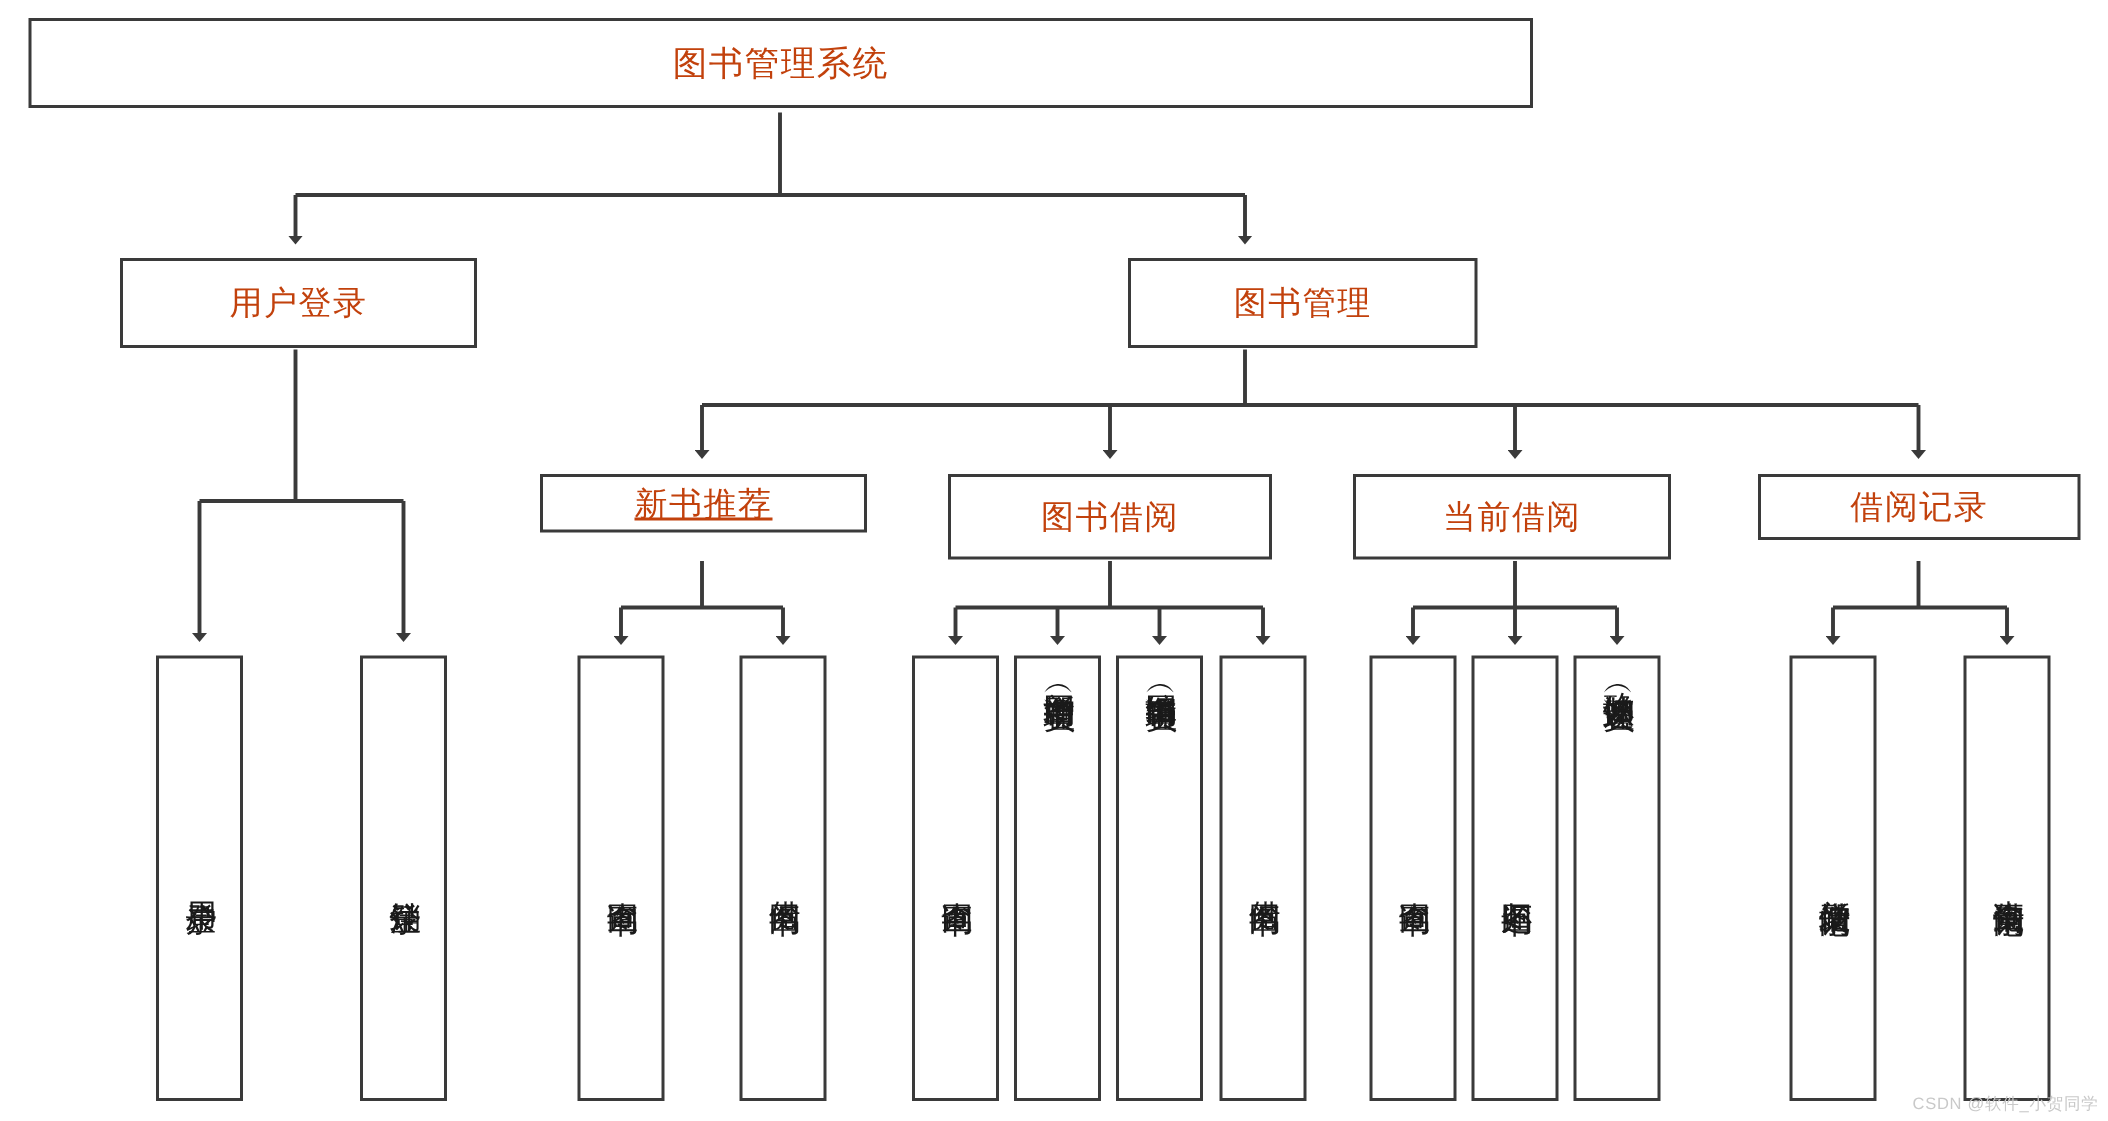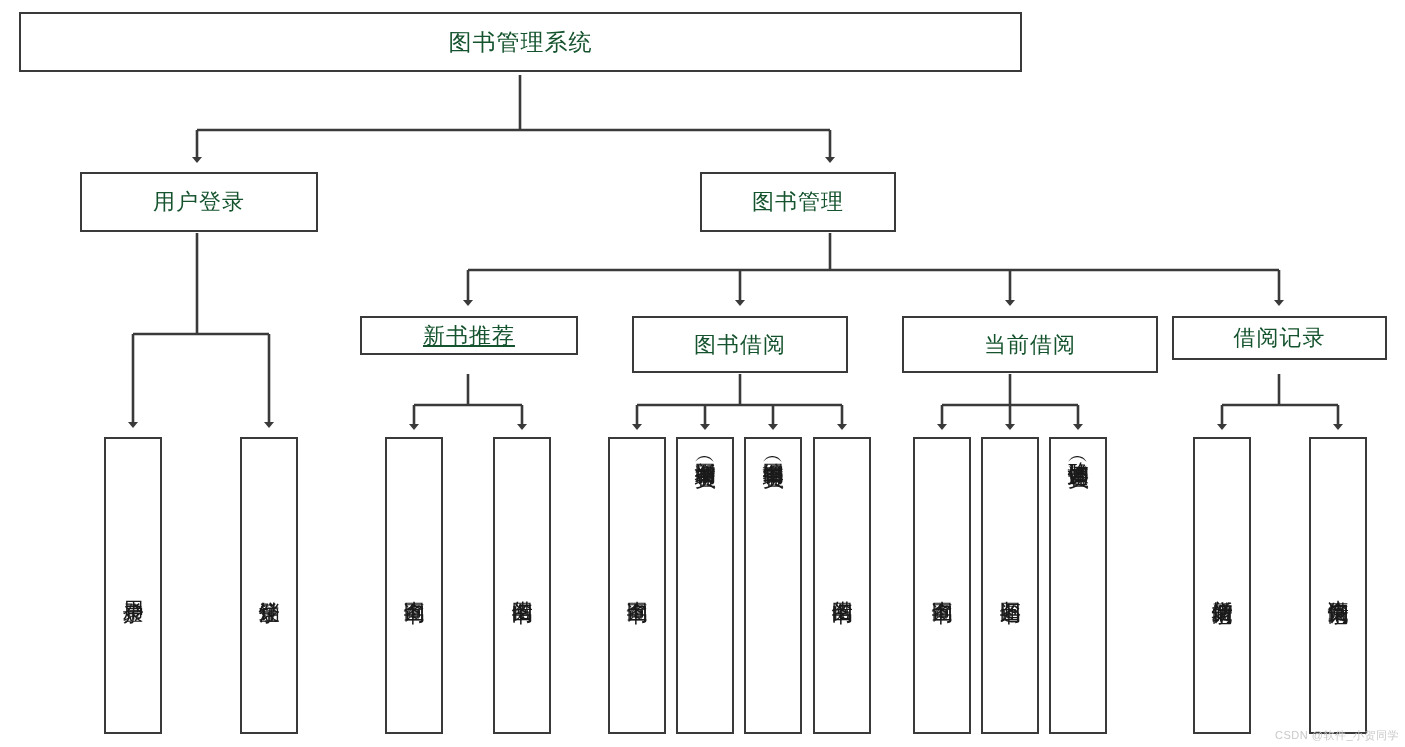--- a/index.html
+++ b/index.html
@@ -13,21 +13,21 @@
   svg.wires{position:absolute;left:0;top:0;width:1405px;height:747px;}
 
   .node{
     position:absolute;
     box-sizing:border-box;
     background:#ffffff;
     border:2.5px solid #3a3a3a;
     display:flex;
     align-items:center;
     justify-content:center;
-    color:#14532d;
+    color:#c2410c;
   }
   .node.h{ font-size:22px; letter-spacing:1px; }
   .node.root{ font-size:23px; }
 
   .leaf{
     position:absolute;
     box-sizing:border-box;
     background:#ffffff;
     border:2.5px solid #3a3a3a;
     display:flex;
@@ -113,31 +113,31 @@
     </g>
   </svg>
 
   <div class="node root h" style="left:19px;top:12px;width:1003px;height:60px;">
     <span>图书管理系统</span>
   </div>
 
   <div class="node h" style="left:80px;top:172px;width:238px;height:60px;">
     <span>用户登录</span>
   </div>
-  <div class="node h" style="left:700px;top:172px;width:196px;height:60px;align-items:center;">
+  <div class="node h" style="left:752px;top:172px;width:233px;height:60px;align-items:center;">
     <span>图书管理</span>
   </div>
 
   <div class="node h" style="left:360px;top:316px;width:218px;height:39px;text-decoration:underline;">
     <span>新书推荐</span>
   </div>
   <div class="node h" style="left:632px;top:316px;width:216px;height:57px;">
     <span>图书借阅</span>
   </div>
-  <div class="node h" style="left:902px;top:316px;width:256px;height:57px;">
+  <div class="node h" style="left:902px;top:316px;width:212px;height:57px;">
     <span>当前借阅</span>
   </div>
   <div class="node h" style="left:1172px;top:316px;width:215px;height:44px;">
     <span>借阅记录</span>
   </div>
 
   <div class="leaf center" style="left:104px;top:437px;width:58px;height:297px;">
     <span class="vtext">用户登录</span>
   </div>
   <div class="leaf center" style="left:240px;top:437px;width:58px;height:297px;">

